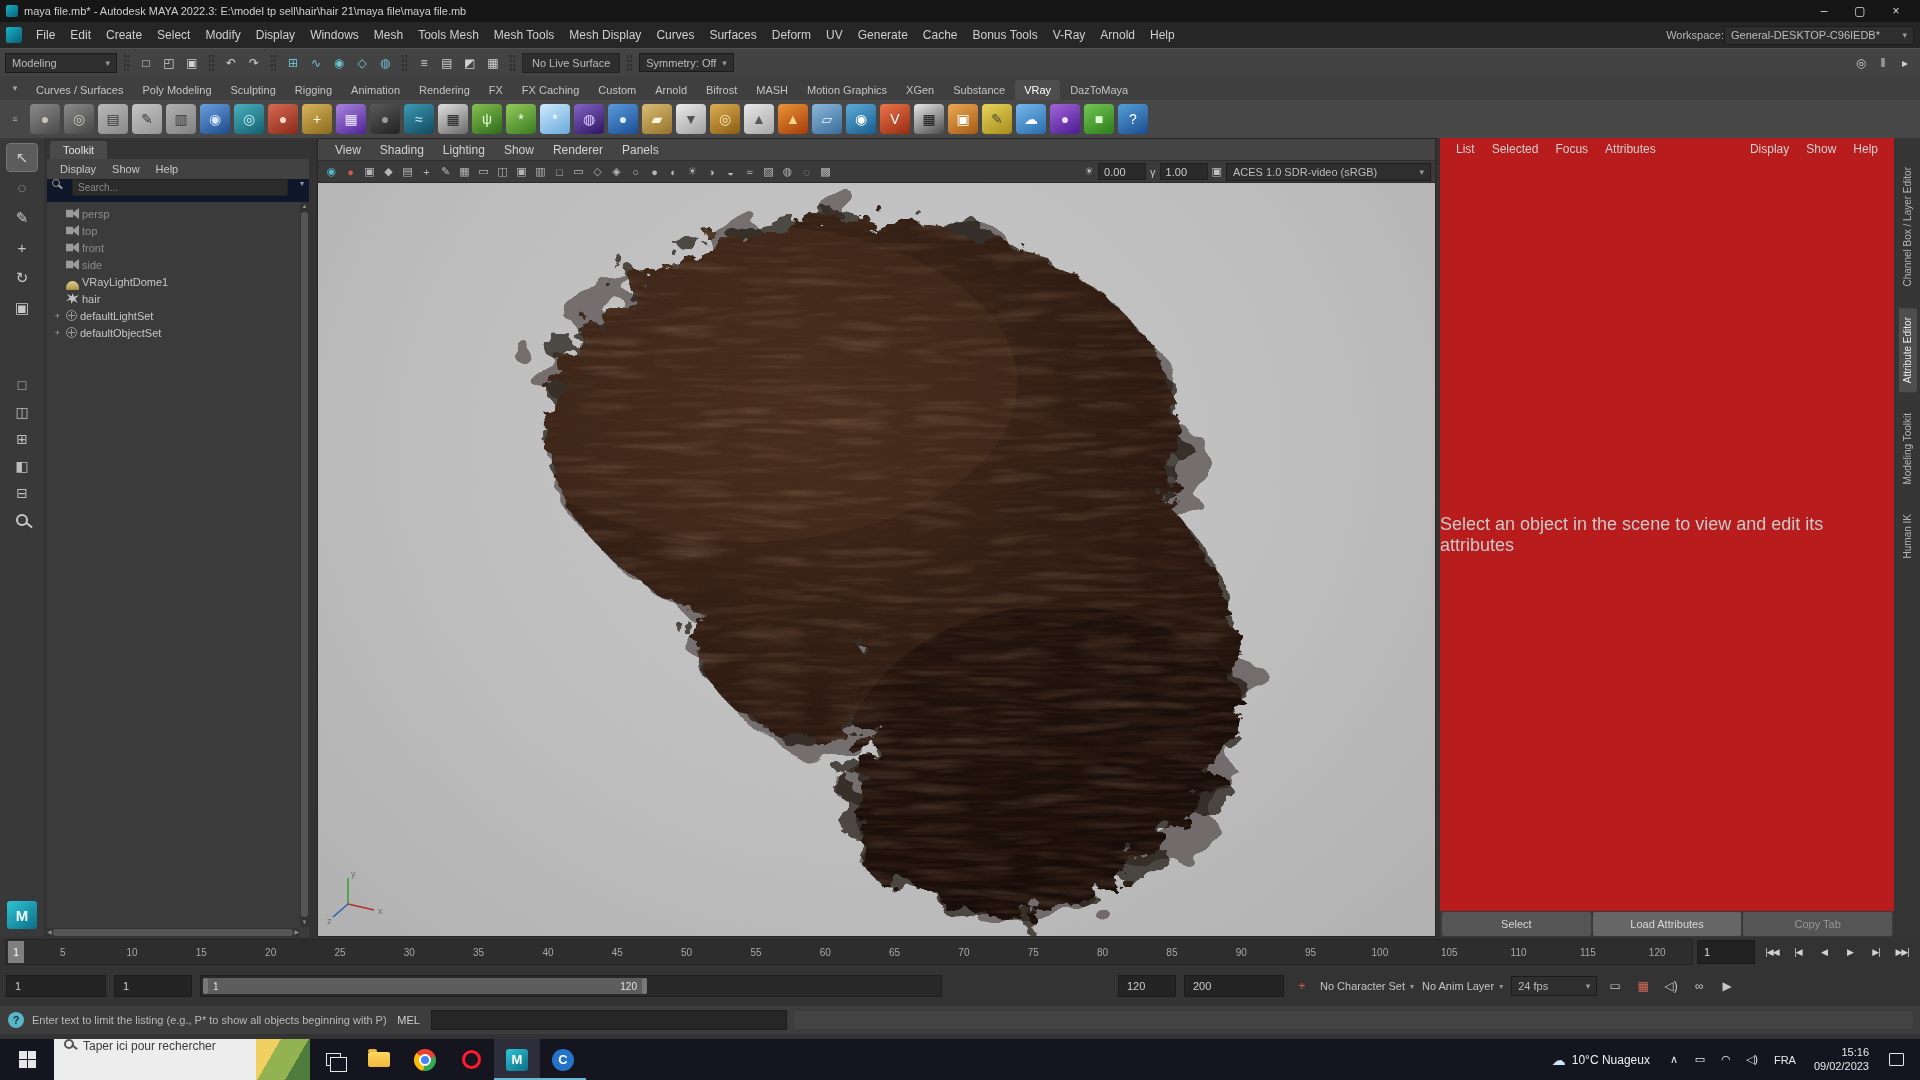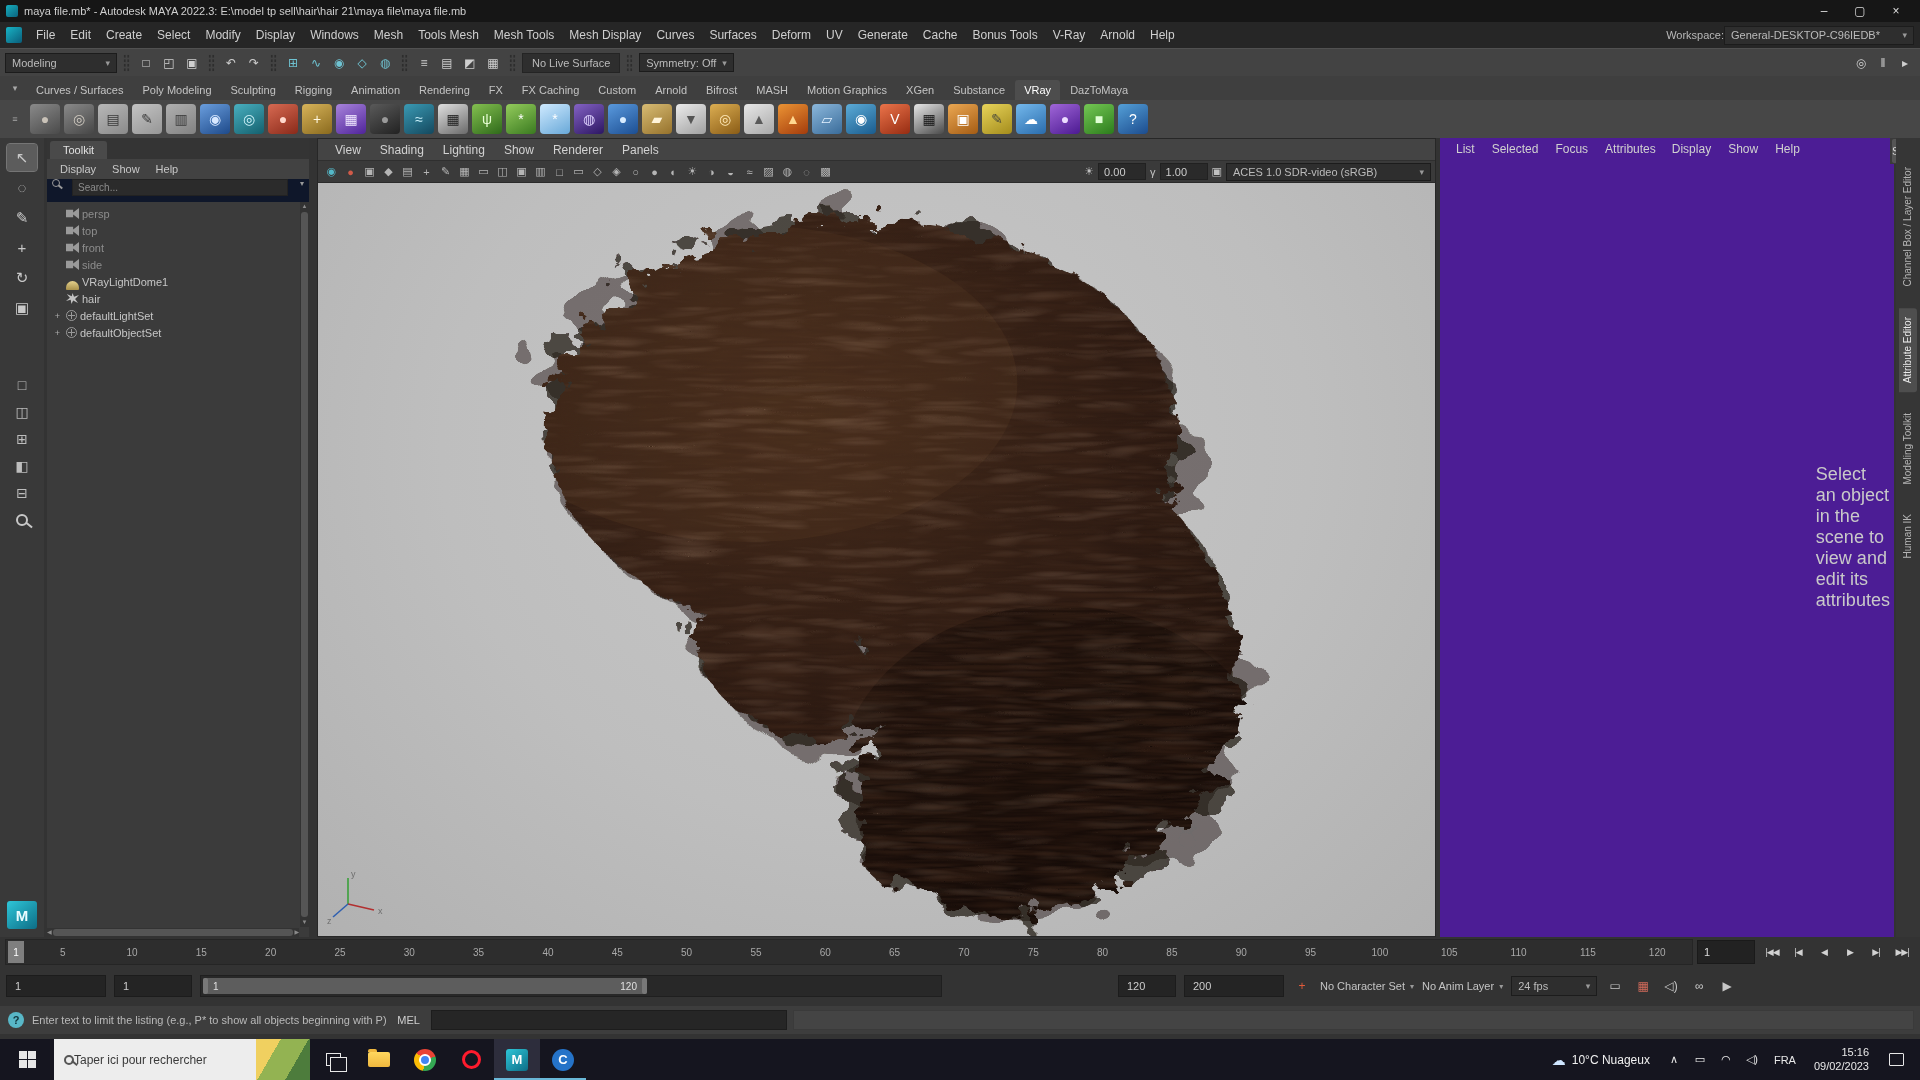--- a/index.html
+++ b/index.html
@@ -87,21 +87,21 @@
   .vp-icon{width:19px;height:18px;display:flex;align-items:center;justify-content:center;font-size:11px;color:var(--fg,#b5b5b5);flex:none}
   .vp-right{margin-left:auto;display:flex;align-items:center;gap:4px}
   .vp-glyph{font-size:11px;color:#c0c0c0}
   .vp-num{width:48px;height:17px;background:#2a2a2a;border:1px solid #212121;color:#ccc;font-size:11px;padding:0 5px;font-family:inherit}
   .vp-colorspace{width:205px;height:18px}
   .vp-canvas{flex:1;position:relative;background:radial-gradient(ellipse at 50% 35%,#c7c7c7 0%,#bebebe 55%,#b1b1b1 100%)}
   #hair-svg{position:absolute;inset:0;width:100%;height:100%}
   .axis-gizmo{position:absolute;left:8px;bottom:10px}
 
   
-  #attr-panel{position:absolute;left:1440px;top:0;width:454px;height:100%;background:#4c1d95;display:flex;flex-direction:row}
+  #attr-panel{position:absolute;left:1440px;top:0;width:454px;height:100%;background:#b91c1c;display:flex;flex-direction:column}
   .ae-menus{height:21px;display:flex;align-items:center;padding:0 8px;font-size:12px}
   .ae-left{display:flex;gap:1px}
   .ae-rightmenus{margin-left:auto;display:flex;gap:1px}
   .ae-menu{padding:2px 8px;color:#d0d0d0}
   .ae-body{flex:1;display:flex;align-items:center;justify-content:center}
   .ae-msg{font-size:18px;color:#c9c9c9}
   .ae-footer{height:26px;display:flex;gap:2px;padding:1px 2px;background:#3a3a3a}
   .ae-btn{flex:1;background:#555;border-radius:2px;display:flex;align-items:center;justify-content:center;font-size:11px;color:#d8d8d8}
   .ae-btn[data-emph]{background:#666}
   .ae-btn[data-dim]{color:#979797}
@@ -140,21 +140,21 @@
   .help-text{color:#b9b9b9;font-size:11px}
   .mel-label{margin-left:auto;width:44px;text-align:center;color:#cfcfcf;font-size:11px}
   .mel-input{width:356px;height:20px;background:#262626;border:1px solid #1d1d1d;color:#ccc;font-family:inherit}
   .cmd-fill{flex:1;height:20px;background:#444;margin:0 6px;border:1px solid #3a3a3a}
 
   
   #taskbar{position:absolute;top:1039px;left:0;width:1920px;height:41px;background:#15151f;display:flex;align-items:stretch;color:#e8e8e8}
   .tb-start{width:54px;display:flex;align-items:center;justify-content:center}
   .winlogo{display:grid;grid-template-columns:8px 8px;grid-template-rows:8px 8px;gap:1px}
   .winlogo span{background:#e6e6e6}
-  .tb-search{width:256px;background:#ededed;color:#3a3a3a;display:flex;align-items:center;padding-left:10px;font-size:12px}
+  .tb-search{width:256px;background:#ededed;color:#3a3a3a;display:flex;align-items:flex-start;gap:9px;padding-left:10px;font-size:12px}
   .mag-dark{width:10px;height:10px;border:2px solid #555;border-radius:50%;position:relative;flex:none}
   .mag-dark::after{content:"";position:absolute;width:7px;height:2px;background:#555;right:-6px;bottom:-1px;transform:rotate(40deg)}
   .tb-search-img{margin-left:auto;width:54px;height:100%;background:linear-gradient(120deg,#f0d060 0 32%,#93b352 32% 68%,#4d7c3c 68%);flex:none}
   .tb-btn{width:46px;display:flex;align-items:center;justify-content:center}
   .tb-btn[data-open]{box-shadow:inset 0 -2px 0 #6ab8d8}
   .tb-btn[data-active]{background:#2d2d3c;box-shadow:inset 0 -2px 0 #6ab8d8}
   .taskview{width:15px;height:13px;border:1px solid #e8e8e8;position:relative}
   .taskview::after{content:"";position:absolute;left:3px;top:3px;width:15px;height:13px;border:1px solid #e8e8e8;background:#15151f}
   .folder{width:22px;height:15px;background:linear-gradient(#ffd75e,#efb73e);border-radius:2px;position:relative}
   .folder::before{content:"";position:absolute;top:-3px;left:0;width:9px;height:3px;background:#efb73e;border-radius:2px 2px 0 0}

